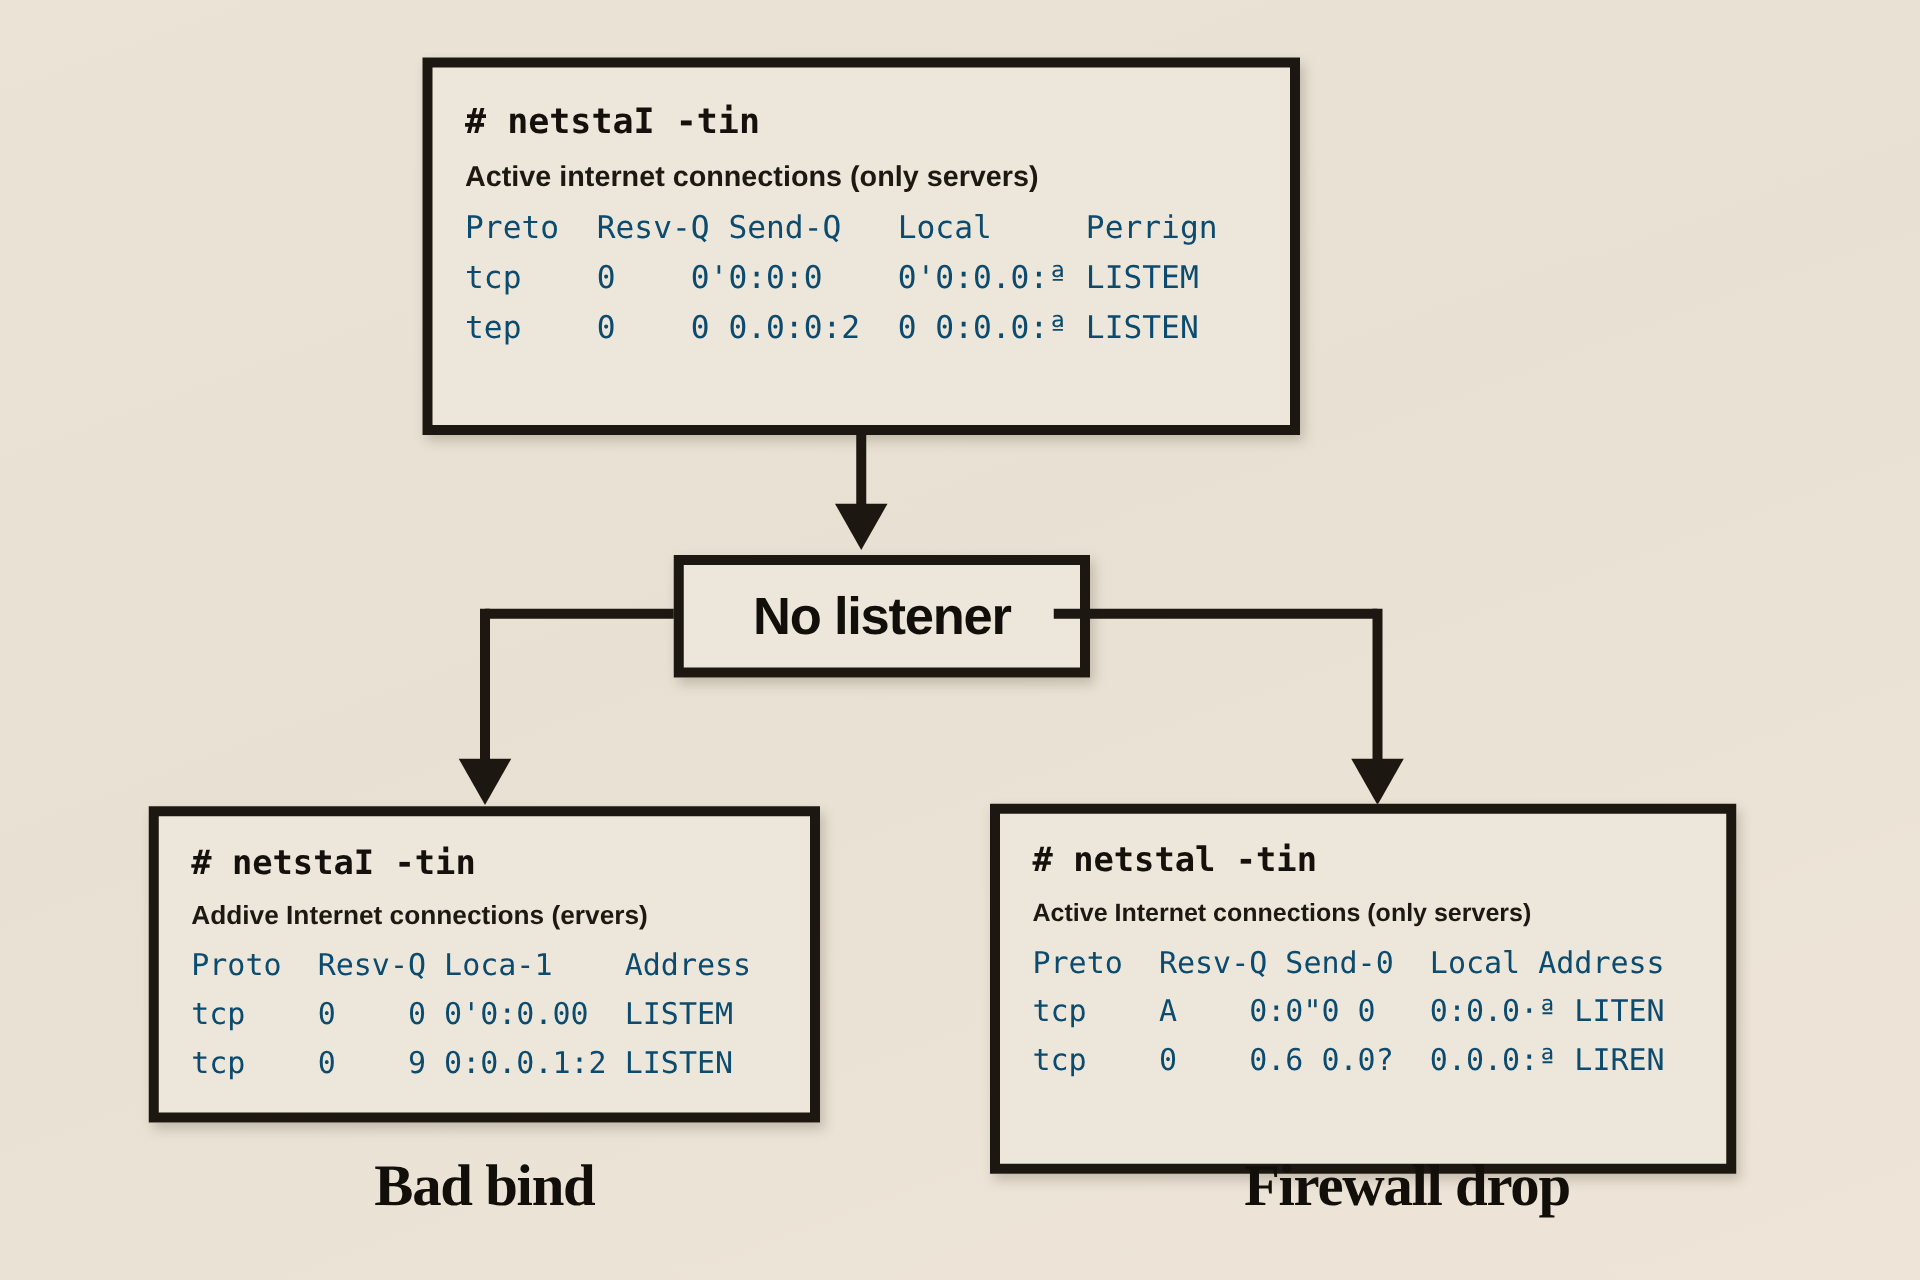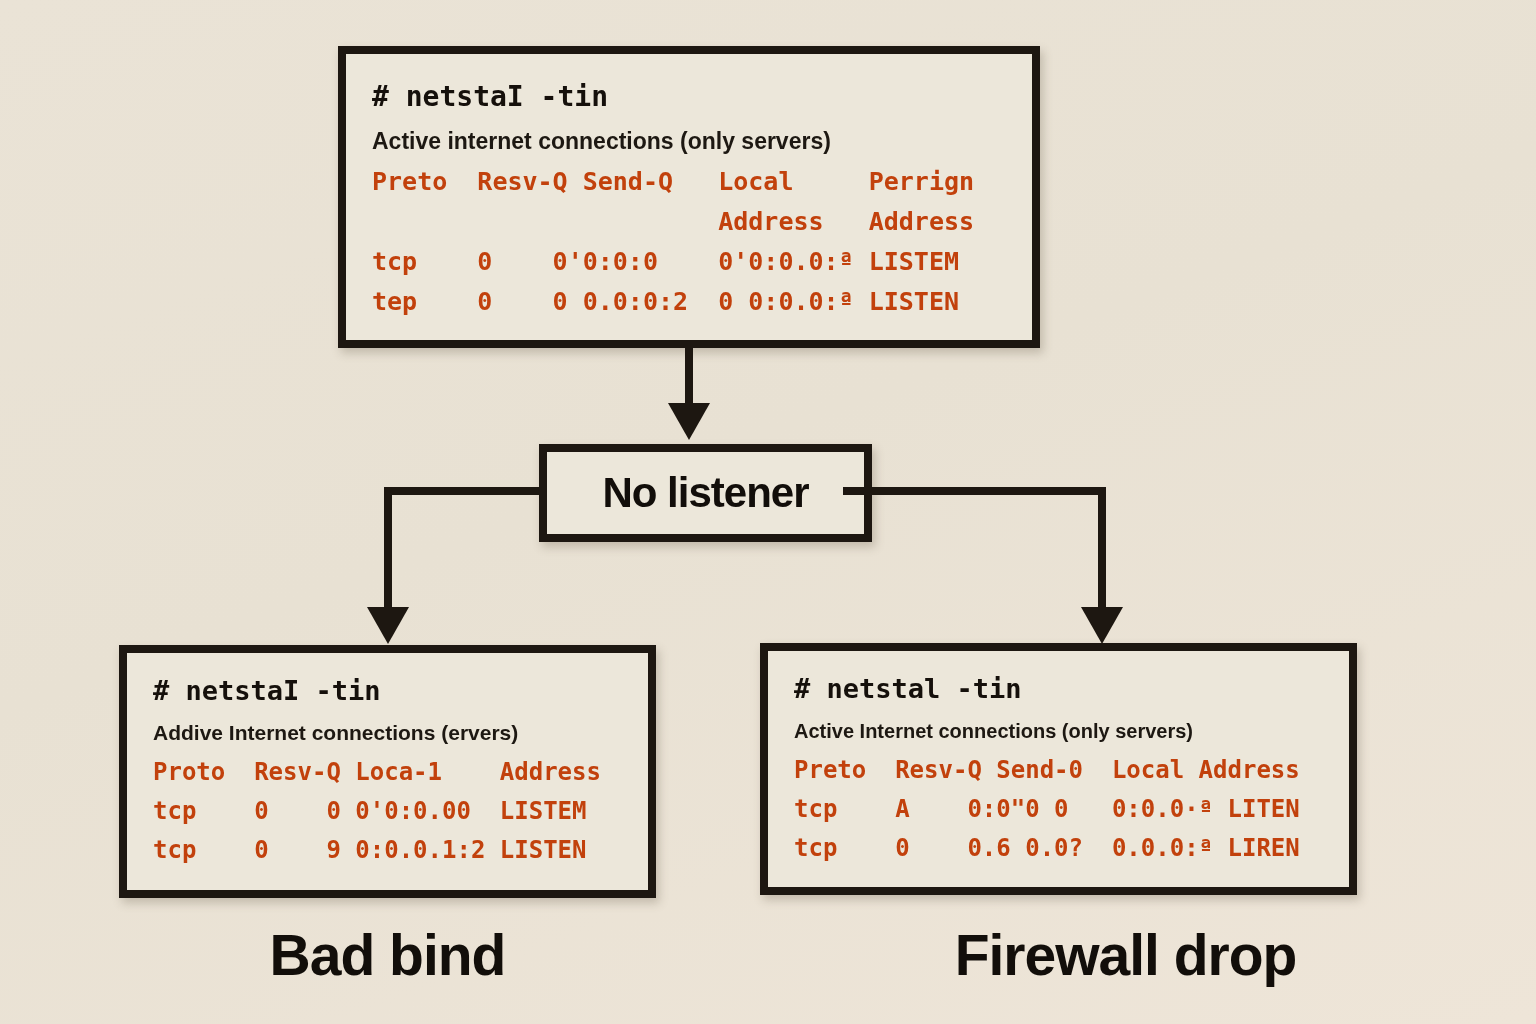--- a/index.html
+++ b/index.html
@@ -39,38 +39,38 @@
     color: #15100b;
   }
   .sub {
     font-family: Liberation Sans, sans-serif;
     font-weight: 700;
     white-space: pre;
     color: #1d1812;
   }
   .tline {
     font-family: "DejaVu Sans Mono", "Liberation Mono", monospace;
-    font-weight: 700;
+    font-weight: 400;
     white-space: pre;
-    color: #c2410c;
+    color: #0c4a6e;
   }
   
   #top-terminal { left: 338px; top: 46px; width: 702px; height: 302px; }
   #top-terminal .tbox-inner { padding: 20px 8px 0 26px; }
   #top-terminal .cmd   { font-size: 28px; line-height: 46px; }
   #top-terminal .sub   { font-size: 23px; line-height: 42px; }
   #top-terminal .tline { font-size: 25px; line-height: 40px; }
   
   #left-terminal { left: 119px; top: 645px; width: 537px; height: 253px; }
   #left-terminal .tbox-inner { padding: 16px 6px 0 26px; }
   #left-terminal .cmd   { font-size: 27px; line-height: 44px; }
   #left-terminal .sub   { font-size: 21px; line-height: 40px; }
   #left-terminal .tline { font-size: 24px; line-height: 39px; }
   
-  #right-terminal { left: 760px; top: 643px; width: 597px; height: 252px; }
+  #right-terminal { left: 792px; top: 643px; width: 597px; height: 296px; }
   #right-terminal .tbox-inner { padding: 16px 6px 0 26px; }
   #right-terminal .cmd   { font-size: 27px; line-height: 44px; }
   #right-terminal .sub   { font-size: 20px; line-height: 40px; }
   #right-terminal .tline { font-size: 24px; line-height: 39px; }
   
   #decision-box {
     position: absolute;
     left: 539px; top: 444px; width: 333px; height: 98px;
     box-sizing: border-box;
     border: 8px solid #1d1711;
@@ -105,39 +105,39 @@
     border-right: 21px solid transparent;
     border-top: 37px solid #1d1711;
   }
   #arrowhead-top   { left: 668px; top: 403px; }
   #arrowhead-left  { left: 367px; top: 607px; }
   #arrowhead-right { left: 1081px; top: 607px; }
   
   .caption {
     position: absolute;
     text-align: center;
-    font-size: 57px;
+    font-size: 47px;
     font-weight: 700;
     letter-spacing: -1px;
     color: #120e0a;
+    font-family: Liberation Serif, serif;
   }
   #caption-left  { left: 119px; top: 922px; width: 537px; }
   #caption-right { left: 827px; top: 922px; width: 597px; }
 </style>
 </head>
 <body>
 
 <div class="canvas">
 
   <div class="tbox" id="top-terminal">
     <div class="tbox-inner">
       <div class="cmd"># netstaI -tin</div>
       <div class="sub">Active internet connections (only servers)</div>
       <div class="tline">Preto  Resv-Q Send-Q   Local     Perrign</div>
-      <div class="tline">                       Address   Address</div>
       <div class="tline">tcp    0    0'0:0:0    0'0:0.0:ª LISTEM</div>
       <div class="tline">tep    0    0 0.0:0:2  0 0:0.0:ª LISTEN</div>
     </div>
   </div>
 
   <div class="line" id="arrow-top-line"></div>
   <div class="arrowhead" id="arrowhead-top"></div>
 
   <div id="decision-box">
     <span class="decision-label">No listener</span>

